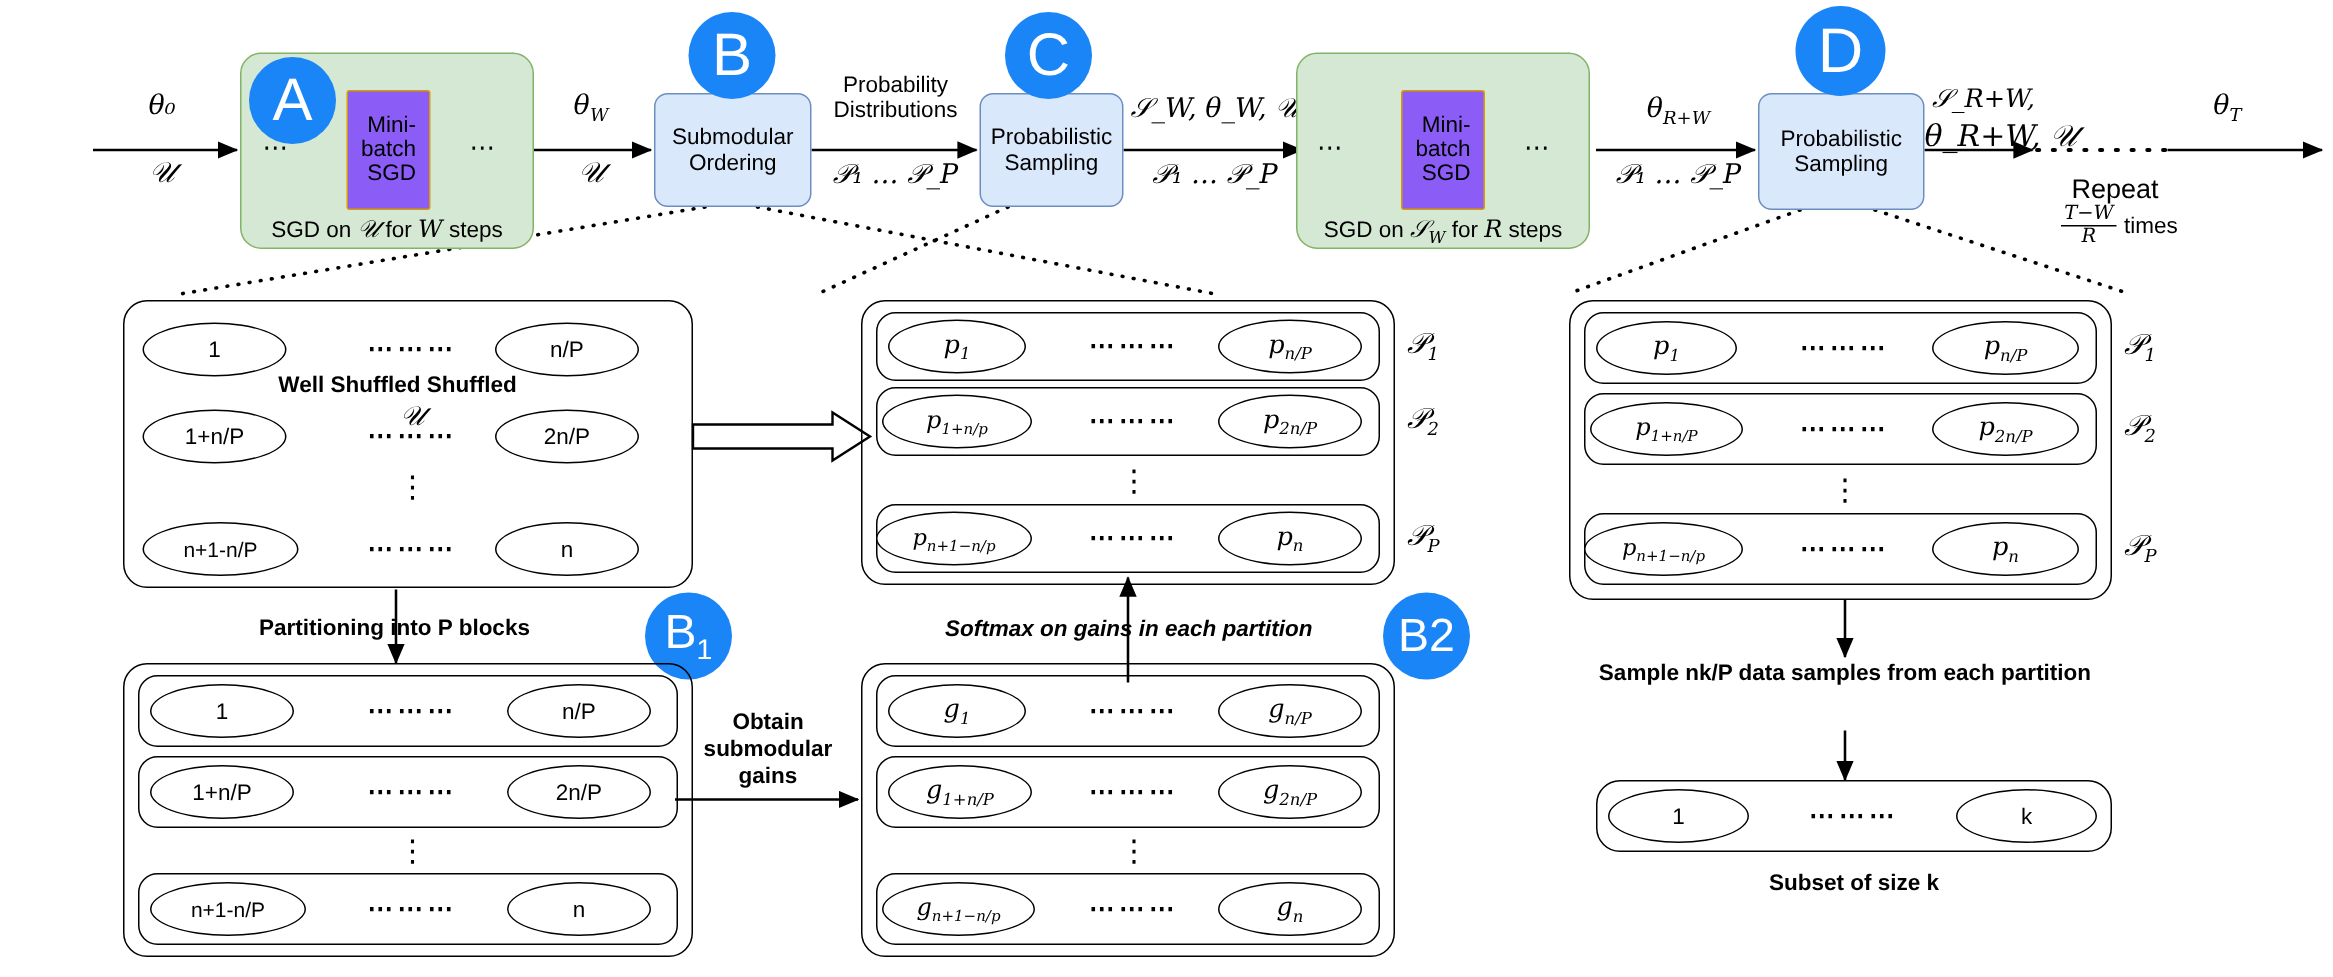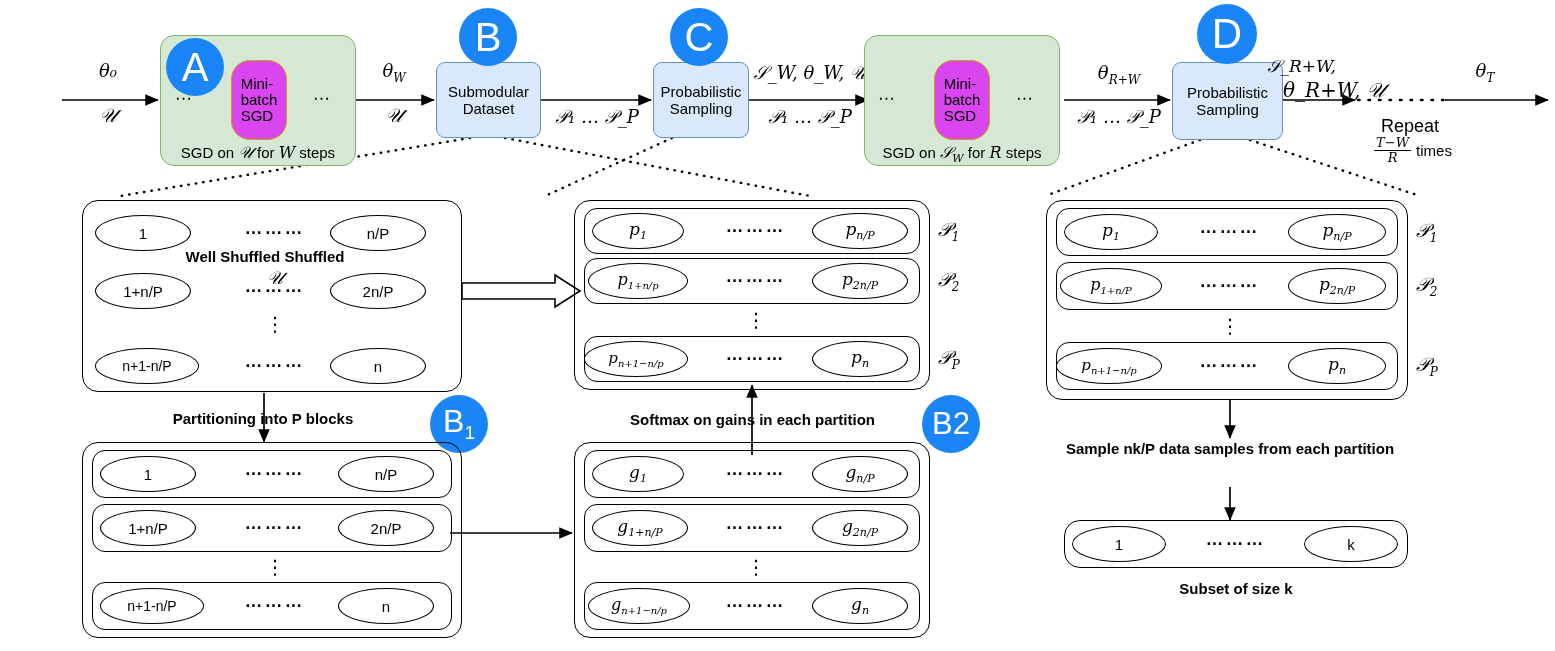--- a/index.html
+++ b/index.html
@@ -7,22 +7,22 @@
   #canvas{position:relative;width:1555px;height:651px;overflow:hidden;background:#fff;}
   .abs{position:absolute;box-sizing:border-box;}
   .math{font-family:"DejaVu Serif",serif;font-style:italic;}
   .cal{font-family:"DejaVu Serif",serif;font-style:italic;}
   .bold{font-weight:bold;}
   .ctr{text-align:center;}
 
   
   .green-box{background:#d5e8d4;border:1.4px solid #82b366;border-radius:14px;}
   
-  .yellow-box{background:#d946ef;border:1.4px solid #d79b00;border-radius:19px;
-     display:flex;align-items:center;justify-content:center;text-align:left;
+  .yellow-box{background:#8b5cf6;border:1.4px solid #d79b00;border-radius:2px;
+     display:flex;align-items:center;justify-content:center;text-align:right;
      font-size:15px;line-height:1.06;}
   
   .blue-box{background:#dae8fc;border:1.4px solid #6c8ebf;border-radius:9px;
      display:flex;align-items:center;justify-content:center;text-align:center;
      font-size:15px;line-height:1.14;}
   
   .circle{background:#1a85f7;border-radius:50%;display:flex;align-items:center;
      justify-content:center;color:#fff;font-weight:400;}
 
   
@@ -110,27 +110,31 @@
   <div class="abs ctr" style="left:360px;top:60px;width:68px;">
     <span class="math" style="font-size:18px;">θ<sub style="font-size:12px;">W</sub></span>
   </div>
   <div class="abs ctr" style="left:360px;top:104px;width:68px;">
     <span class="cal" style="font-size:19px;">𝒰</span>
   </div>
 
   <div class="abs blue-box" style="left:436px;top:62px;width:105px;height:76px;">
     <div>
       <div>Submodular</div>
-      <div>Dataset</div>
+      <div>Ordering</div>
     </div>
   </div>
   <div class="abs circle" style="left:459px;top:8px;width:58px;height:58px;font-size:40px;">
     <span>B</span>
   </div>
 
+  <div class="abs ctr" style="left:538px;top:48px;width:118px;font-size:15px;line-height:1.15;">
+    <div>Probability</div>
+    <div>Distributions</div>
+  </div>
   <div class="abs ctr" style="left:538px;top:106px;width:118px;">
     <span class="cal" style="font-size:18px;">𝒫₁ … 𝒫_P</span>
   </div>
 
   <div class="abs blue-box" style="left:653px;top:62px;width:96px;height:76px;">
     <div>
       <div>Probabilistic</div>
       <div>Sampling</div>
     </div>
   </div>
@@ -169,21 +173,21 @@
   <div class="abs blue-box" style="left:1172px;top:62px;width:111px;height:78px;">
     <div>
       <div>Probabilistic</div>
       <div>Sampling</div>
     </div>
   </div>
   <div class="abs circle" style="left:1197px;top:4px;width:60px;height:60px;font-size:42px;">
     <span>D</span>
   </div>
 
-  <div class="abs" style="left:1216px;top:56px;width:120px;text-align:right;">
+  <div class="abs" style="left:1288px;top:56px;width:120px;text-align:left;">
     <span class="cal" style="font-size:17px;">𝒮_R+W,</span>
   </div>
   <div class="abs" style="left:1283px;top:78px;width:130px;text-align:left;">
     <span class="cal" style="font-size:20px;">θ_R+W, 𝒰</span>
   </div>
 
   <div class="abs ctr" style="left:1350px;top:116px;width:120px;font-size:18px;">
     <span>Repeat</span>
   </div>
   <div class="abs" style="left:1348px;top:136px;width:130px;display:flex;align-items:center;justify-content:center;gap:5px;">
@@ -265,20 +269,25 @@
 
   <div class="abs rrow" style="left:92px;top:582px;width:360px;height:48px;"></div>
   <div class="abs ellipse" style="left:100px;top:588px;width:104px;height:36px;font-size:14px;">
       <span>n+1-n/P</span>
     </div>
   <div class="abs ctr dots-h" style="left:225px;top:595px;width:100px;"><span>⋯⋯⋯</span></div>
   <div class="abs ellipse" style="left:338px;top:588px;width:96px;height:36px;">
       <span>n</span>
     </div>
 
+  <div class="abs ctr bold" style="left:452px;top:473px;width:120px;font-size:15px;line-height:1.2;">
+    <div>Obtain</div>
+    <div>submodular</div>
+    <div>gains</div>
+  </div>
 
   <div class="abs rbox" style="left:574px;top:442px;width:356px;height:196px;"></div>
 
   <div class="abs rrow" style="left:584px;top:450px;width:336px;height:48px;"></div>
   <div class="abs ellipse math" style="left:592px;top:456px;width:92px;height:36px;font-size:17px;">
     <span>g<sub style="font-size:11px;">1</sub></span>
     </div>
   <div class="abs ctr dots-h" style="left:706px;top:463px;width:100px;"><span>⋯⋯⋯</span></div>
   <div class="abs ellipse math" style="left:812px;top:456px;width:96px;height:36px;font-size:17px;">
     <span>g<sub style="font-size:11px;">n/P</sub></span>
@@ -297,21 +306,21 @@
 
   <div class="abs rrow" style="left:584px;top:582px;width:336px;height:48px;"></div>
   <div class="abs ellipse math" style="left:588px;top:588px;width:102px;height:36px;font-size:16px;">
     <span>g<sub style="font-size:10px;">n+1−n/p</sub></span>
     </div>
   <div class="abs ctr dots-h" style="left:706px;top:595px;width:100px;"><span>⋯⋯⋯</span></div>
   <div class="abs ellipse math" style="left:812px;top:588px;width:96px;height:36px;font-size:17px;">
     <span>g<sub style="font-size:11px;">n</sub></span>
     </div>
 
-  <div class="abs ctr bold" style="left:580px;top:411px;width:345px;font-size:15px;">
+  <div class="abs ctr bold" style="left:580px;top:411px;width:345px;font-size:15px;font-style:italic;">
     <span>Softmax on gains in each partition</span>
   </div>
 
   <div class="abs circle" style="left:922px;top:395px;width:58px;height:58px;font-size:31px;">
     <span>B2</span>
   </div>
 
   <div class="abs rbox" style="left:574px;top:200px;width:356px;height:190px;"></div>
 
   <div class="abs rrow" style="left:584px;top:208px;width:336px;height:46px;"></div>

